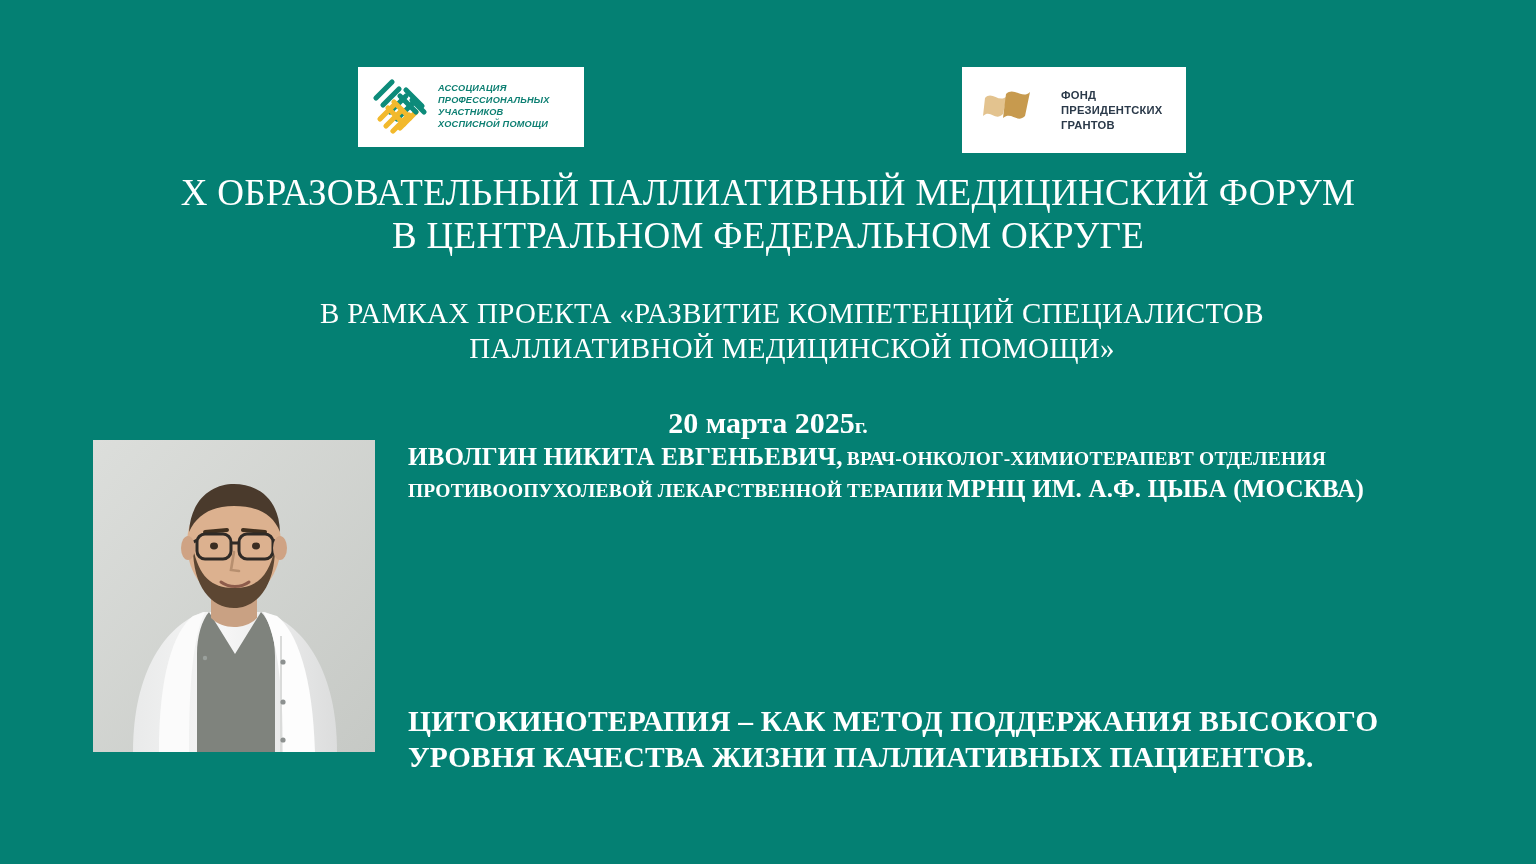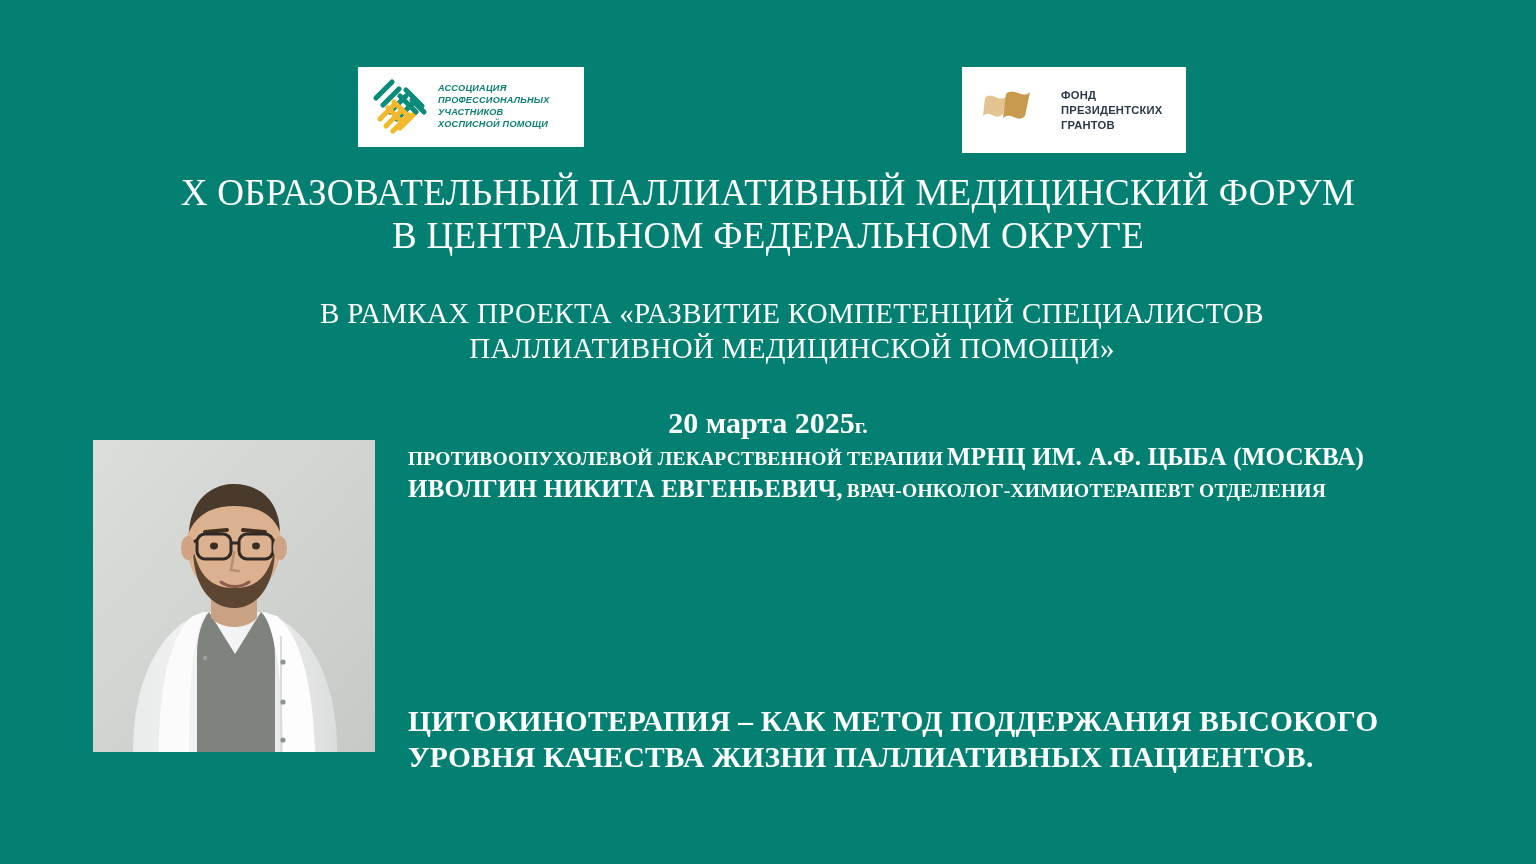--- a/index.html
+++ b/index.html
@@ -277,25 +277,25 @@
       <path d="M141 112 L138 130 L146 131" stroke="#b78f6f" stroke-width="2.6" fill="none" stroke-linecap="round"></path>
       <path d="M128 142 C136 148, 148 148, 156 142" stroke="#8d5c4b" stroke-width="3" fill="none" stroke-linecap="round"></path>
 
       <ellipse cx="95" cy="108" rx="7" ry="12" fill="#cfa384"></ellipse>
       <ellipse cx="187" cy="108" rx="7" ry="12" fill="#cfa384"></ellipse>
     </svg>
   </div>
 
   <div id="speaker-block">
     <div class="cred-line">
+      <span class="name-big">Иволгин Никита Евгеньевич,</span>
+      <span class="cred-small">врач-онколог-химиотерапевт отделения</span>
+    </div>
+    <div class="cred-line">
       <span class="cred-small">противоопухолевой лекарственной терапии</span>
       <span class="name-big">МРНЦ им. А.Ф. Цыба (Москва)</span>
     </div>
-    <div class="cred-line">
-      <span class="name-big">Иволгин Никита Евгеньевич,</span>
-      <span class="cred-small">врач-онколог-химиотерапевт отделения</span>
-    </div>
   </div>
 
   <div id="talk-topic">Цитокинотерапия – как метод поддержания высокого
 уровня качества жизни паллиативных пациентов.</div>
 
 </div>
 
 </body></html>

